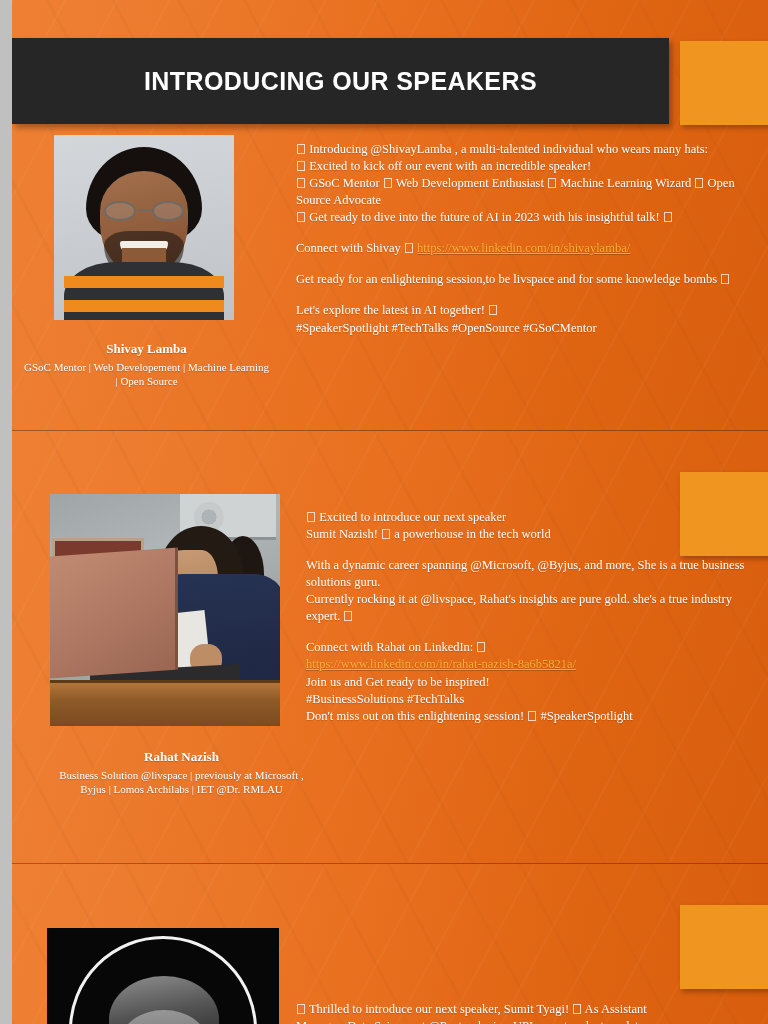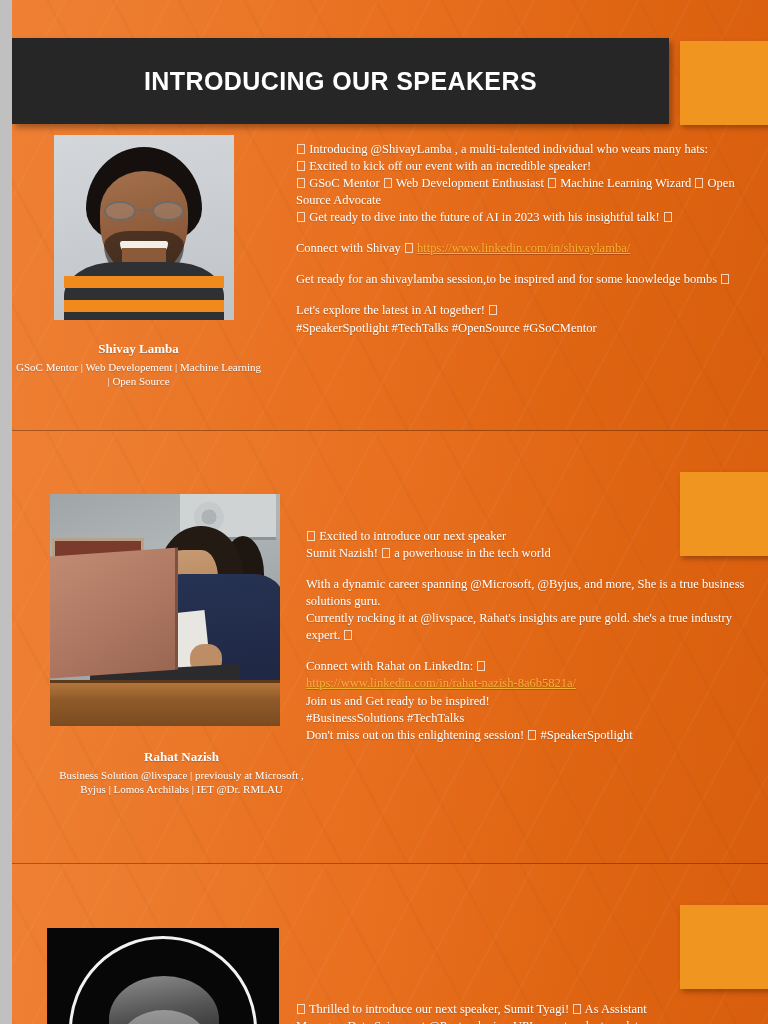--- a/index.html
+++ b/index.html
@@ -304,21 +304,21 @@
   .caption .cap-name {
     display: block;
     font-size: 13px;
     font-weight: bold;
     margin-bottom: 2px;
   }
   .caption .cap-role {
     display: block;
     font-size: 11px;
   }
-  #caption-1 { left: 4px; top: 341px; width: 245px; }
+  #caption-1 { left: 12px; top: 341px; width: 245px; }
   #caption-2 { left: 36px; top: 749px; width: 267px; }
 
   
   .body-col {
     position: absolute;
     z-index: 2;
     color: #ffffff;
     font-size: 12.5px;
     line-height: 1.365;
     text-shadow: 0 1px 1px rgba(0,0,0,0.20);
@@ -401,21 +401,21 @@
         <span class="tofu"></span>
         <span>Get ready to dive into the future of AI in 2023 with his insightful talk!</span>
         <span class="tofu"></span>
       </p>
       <p class="gap">
         <span>Connect with Shivay</span>
         <span class="tofu"></span>
         <a class="link" href="#">https://www.linkedin.com/in/shivaylamba/</a>
       </p>
       <p class="gap">
-        <span>Get ready for an shivaylamba session,to be inspired and for some knowledge bombs</span>
+        <span>Get ready for an enlightening session,to be livspace and for some knowledge bombs</span>
         <span class="tofu"></span>
       </p>
       <p class="gap">
         <span>Let's explore the latest in AI together!</span>
         <span class="tofu"></span>
       </p>
       <p>#SpeakerSpotlight #TechTalks #OpenSource #GSoCMentor</p>
     </div>
 
     <div class="slide-sep"></div>
@@ -438,21 +438,21 @@
       <div class="p2-kbd"></div>
       <div class="p2-laptop"></div>
       <div class="p2-podium"></div>
     </div>
 
     <div class="caption" id="caption-2" style="top:318px;">
       <span class="cap-name">Rahat Nazish</span>
       <span class="cap-role">Business Solution @livspace | previously at Microsoft , Byjus | Lomos Archilabs | IET @Dr. RMLAU</span>
     </div>
 
-    <div class="body-col" id="body-2" style="top:97px;">
+    <div class="body-col" id="body-2" style="top:78px;">
       <p>
         <span class="tofu"></span>
         <span>Excited to introduce our next speaker</span>
       </p>
       <p>
         <span>Sumit Nazish!</span>
         <span class="tofu"></span>
         <span>a powerhouse in the tech world</span>
       </p>
       <p class="gap">With a dynamic career spanning @Microsoft, @Byjus, and more, She is a true business solutions guru.</p>

